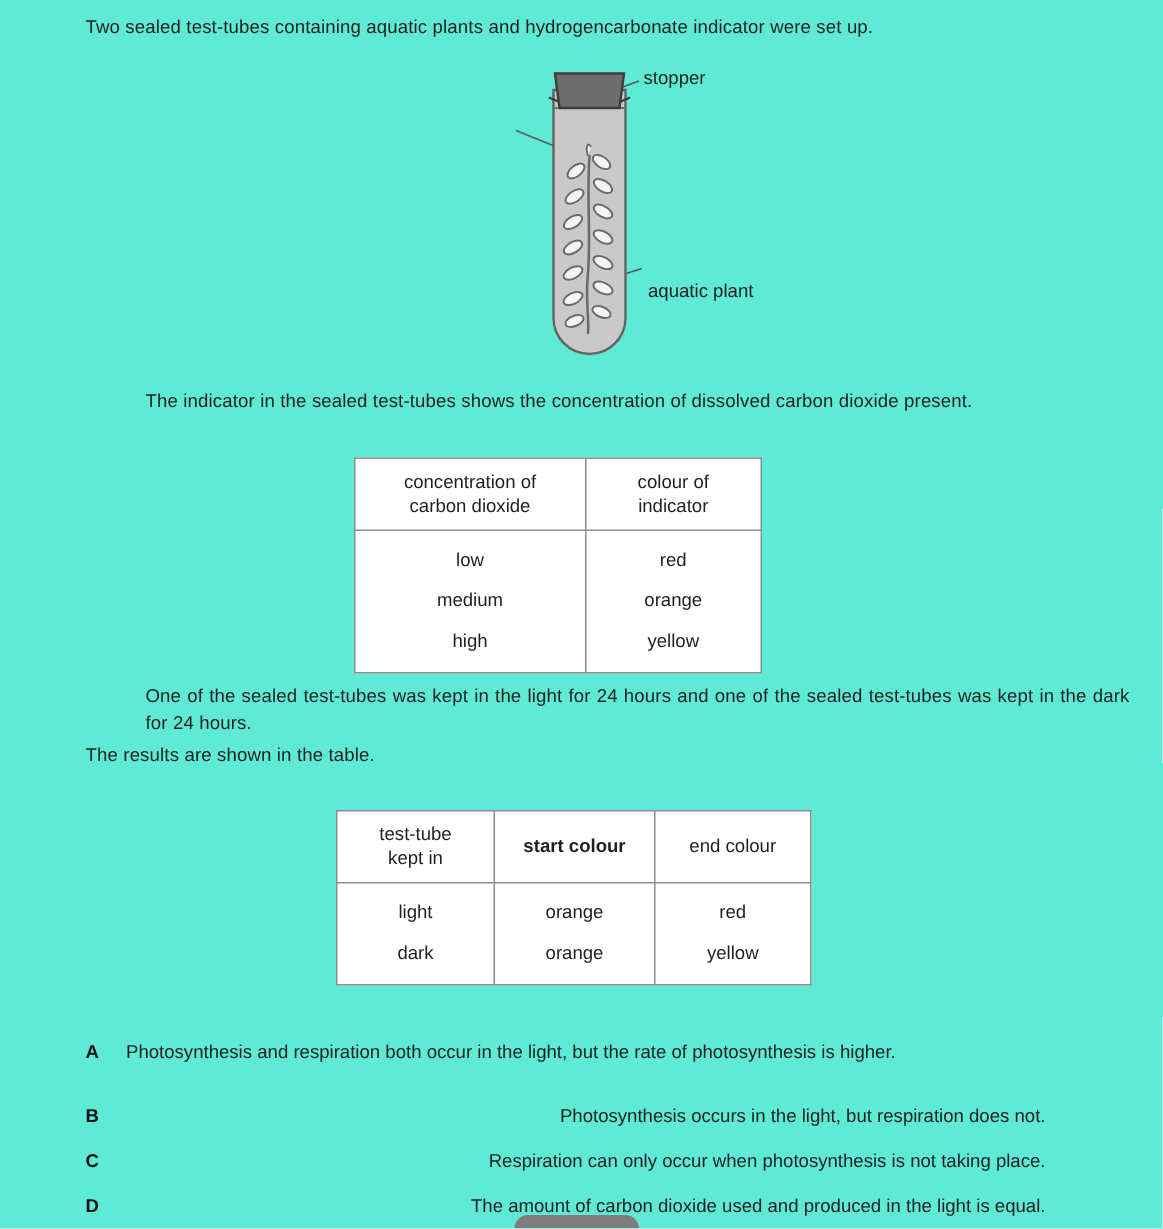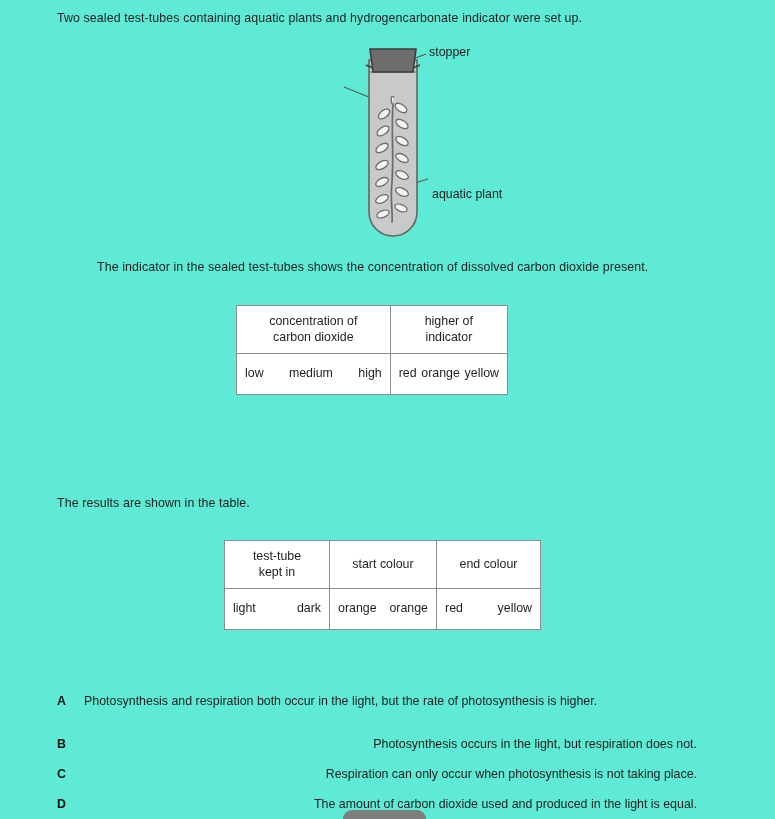--- a/index.html
+++ b/index.html
@@ -68,21 +68,21 @@
   .tbl .hdr {
     line-height: 16px;
     padding: 7px 8px 8px 8px;
   }
   .tbl .body-cell {
     vertical-align: middle;
     padding: 6px 8px 7px 8px;
   }
   .stack {
     display: flex;
-    flex-direction: row;
+    flex-direction: column;
     justify-content: space-between;
     height: 100%;
   }
   .stack > span {
     display: block;
     line-height: 27px;
   }
 
   
   .option {
@@ -175,21 +175,21 @@
   <div class="para justify" style="left:57px; top:258px; width:656px;">The indicator in the sealed test-tubes shows the concentration of dissolved carbon dioxide present.</div>
 
   <table class="tbl" style="left:236px; top:305px; width:272px;">
     <tbody>
         <tr>
       <th class="hdr" style="width:135px;">
         <span>concentration of</span><br>
         <span>carbon dioxide</span>
       </th>
       <th class="hdr" style="width:99px;">
-        <span>higher of</span><br>
+        <span>colour of</span><br>
         <span>indicator</span>
       </th>
     </tr>
     <tr>
       <td class="body-cell">
         <div class="stack">
           <span>low</span>
           <span>medium</span>
           <span>high</span>
         </div>
@@ -198,31 +198,32 @@
         <div class="stack">
           <span>red</span>
           <span>orange</span>
           <span>yellow</span>
         </div>
       </td>
     </tr>
   </tbody>
     </table>
 
+  <div class="para justify" style="left:57px; top:455px; width:656px;">One of the sealed test-tubes was kept in the light for 24 hours and one of the sealed test-tubes was kept in the dark for 24 hours.</div>
 
   <div class="para" style="left:57px; top:494px; width:400px;">The results are shown in the table.</div>
 
   <table class="tbl" style="left:224px; top:540px; width:317px;">
     <tbody>
         <tr>
       <th class="hdr" style="width:88px;">
         <span>test-tube</span><br>
         <span>kept in</span>
       </th>
-      <th class="hdr" style="width:90px;">
+      <th class="hdr" style="width:90px;font-weight:bold;">
         <span>start colour</span>
       </th>
       <th class="hdr" style="width:87px;">
         <span>end colour</span>
       </th>
     </tr>
     <tr>
       <td class="body-cell">
         <div class="stack">
           <span>light</span>

